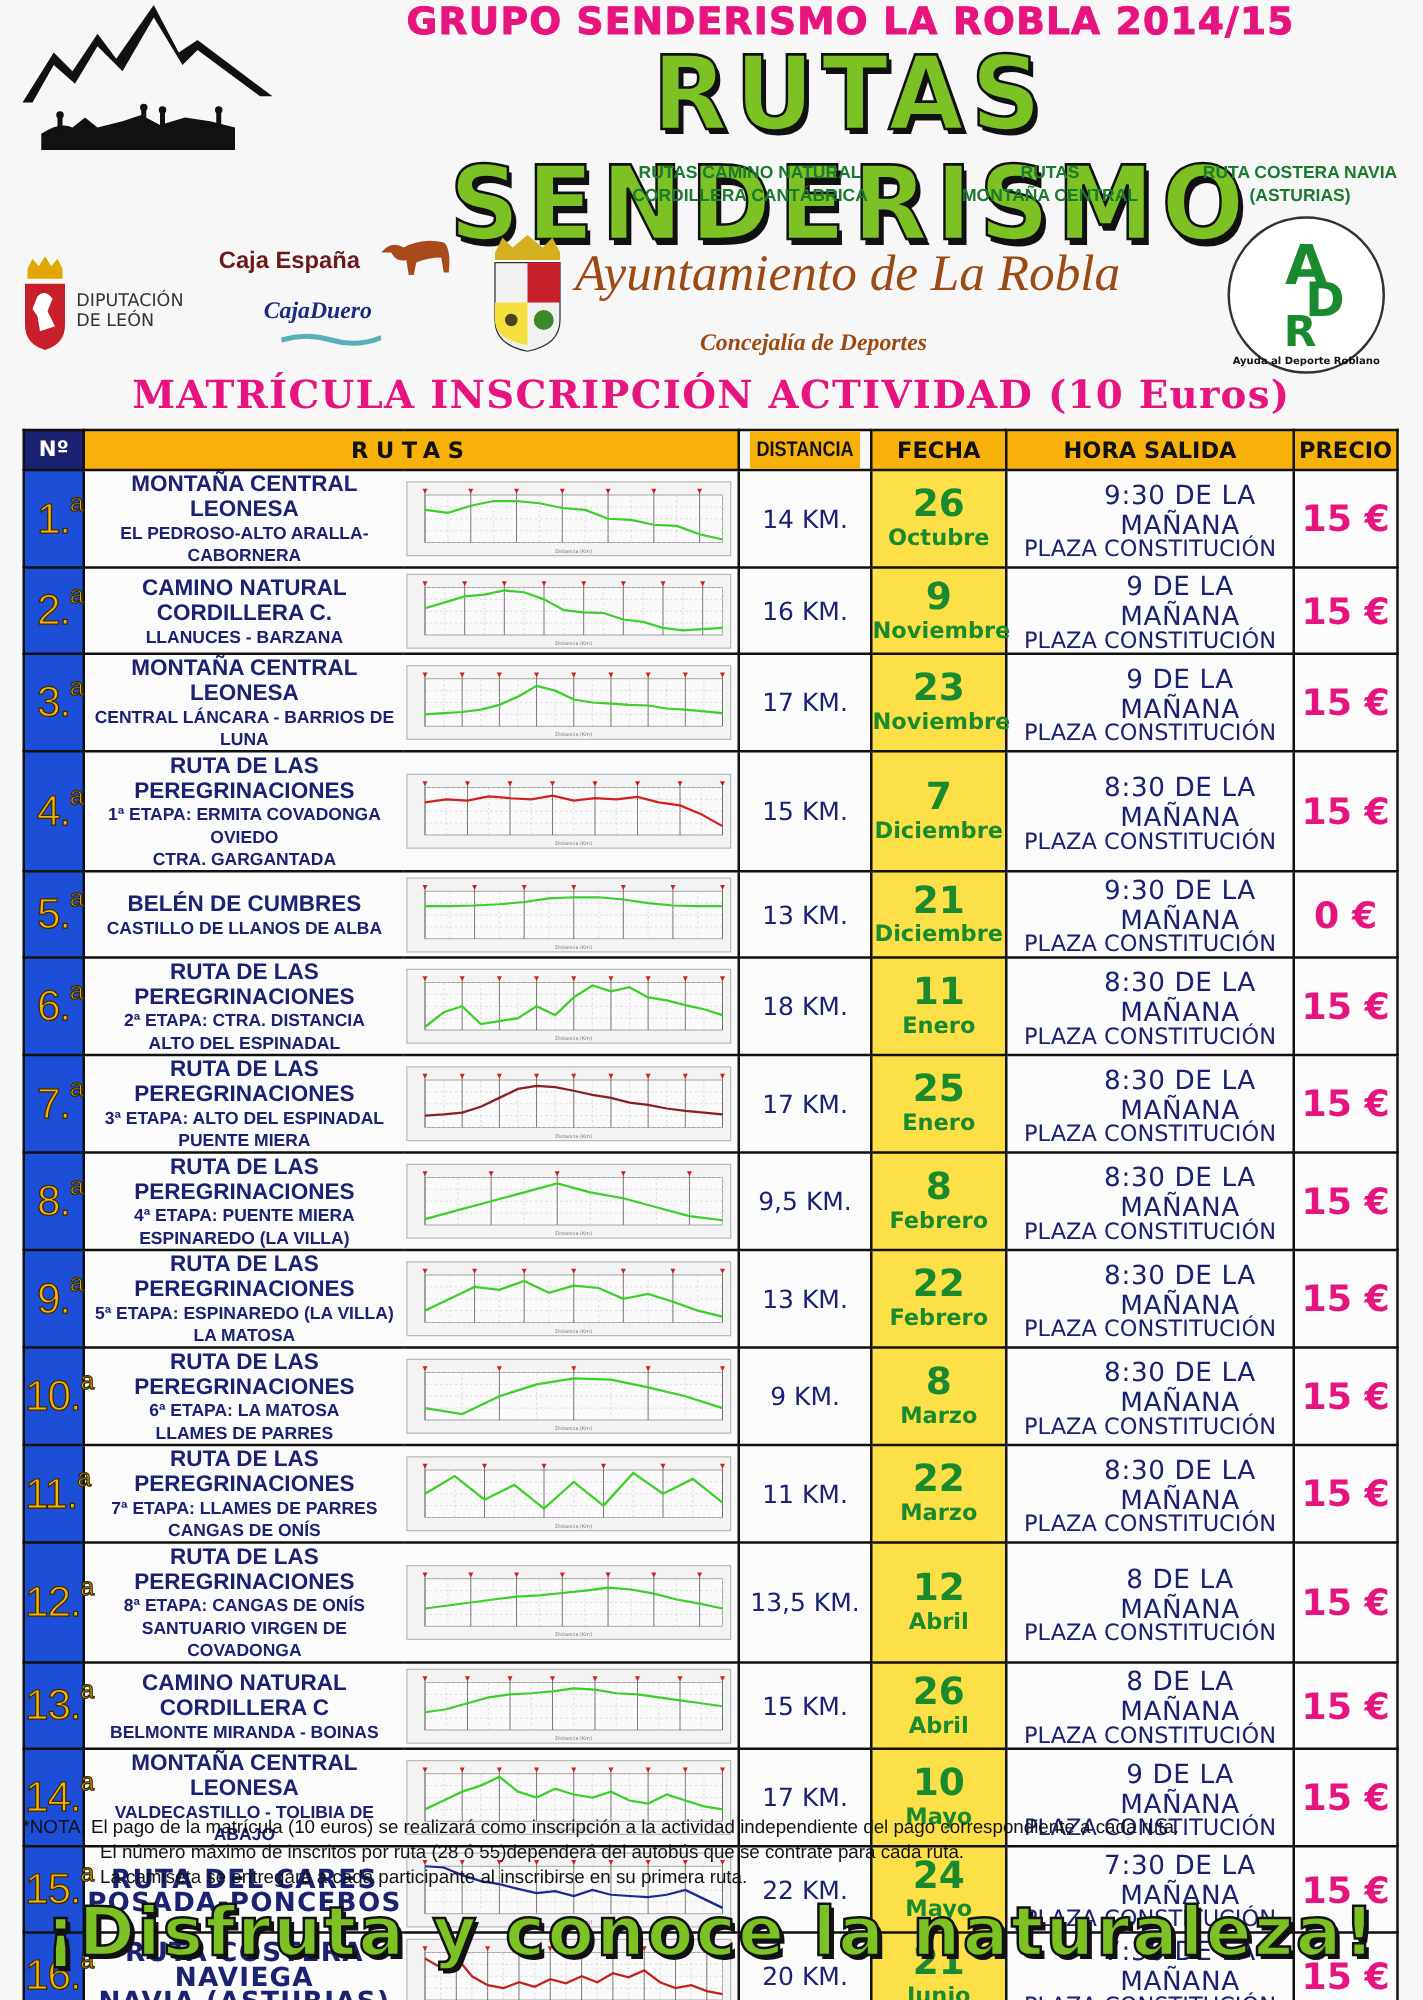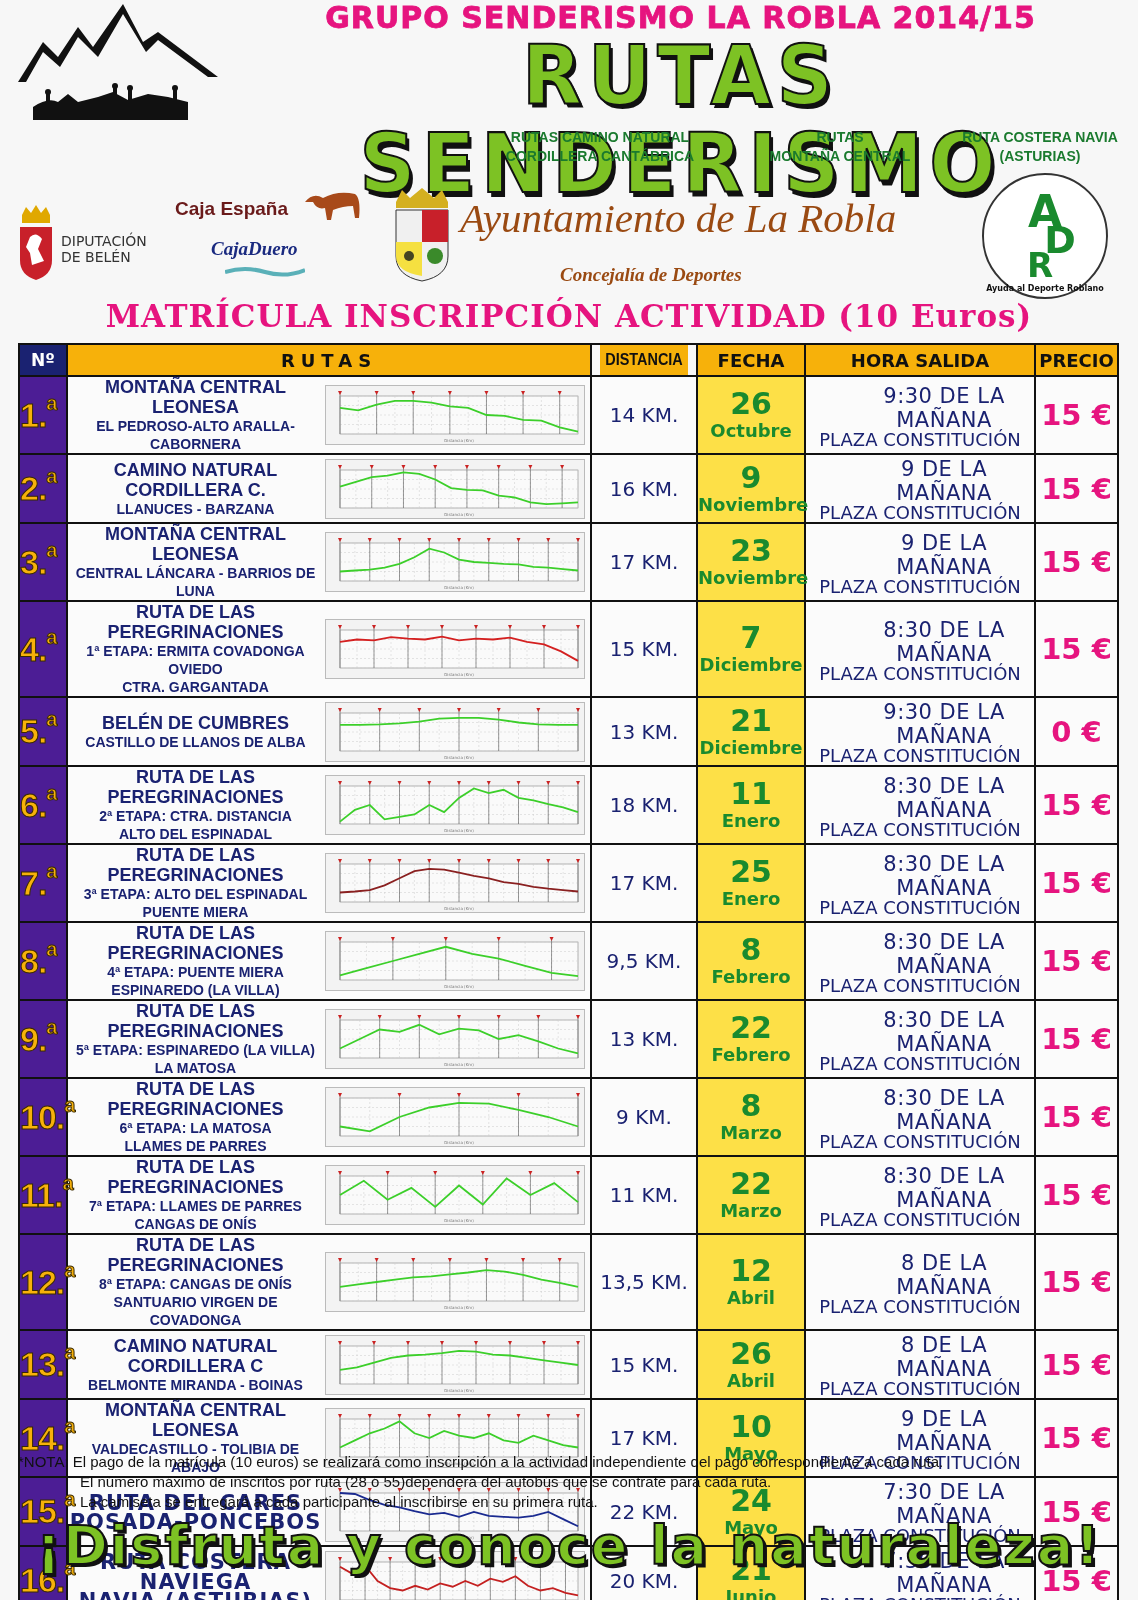--- a/index.html
+++ b/index.html
@@ -23,21 +23,21 @@
   .adr{left:982px;top:173px;width:122px;height:122px;border-radius:50%;border:2px solid #333;background:#fff;}
   .matricula{left:0;top:298px;width:1138px;text-align:center;font-family:"DejaVu Serif",serif;font-weight:bold;font-size:31px;color:#e6147f;letter-spacing:1px;}
   
   .tbl{left:18px;top:343px;width:1099px;border-collapse:collapse;}
   table{border-collapse:collapse;width:1099px;table-layout:fixed;}
   th{background:#f7b10a;border:2px solid #111;height:30px;font-weight:900;font-size:18px;color:#111;padding:0;font-family:"DejaVu Sans",sans-serif;}
   th.no{background:#1a2271;color:#fff;font-size:17px;}
   th.rutas{letter-spacing:6px;}
   th.dist{font-family:"Liberation Sans Narrow","Liberation Sans",sans-serif;font-size:17px;transform:scaleX(.85);}
   td{border:2px solid #111;padding:0;height:63px;background:#fbfbfb;vertical-align:middle;}
-  td.num{background:#4c1d95;text-align:left;color:#f7b10a;font-weight:700;font-size:34px;font-family:"Liberation Sans Narrow","Liberation Sans",sans-serif;letter-spacing:-1px;-webkit-text-stroke:1px #3a2a00;}
+  td.num{background:#1d4ed8;text-align:right;color:#f7b10a;font-weight:400;font-size:34px;font-family:"Liberation Sans Narrow","Liberation Sans",sans-serif;letter-spacing:-1px;-webkit-text-stroke:1px #3a2a00;}
   td.num sup{font-size:20px;vertical-align:top;position:relative;top:-4px;}
   td.route{text-align:center;color:#1a2271;font-weight:bold;font-family:"Liberation Sans Narrow","Liberation Sans",sans-serif;border-right:none;}
   .r1{font-size:18px;line-height:20px;display:block;}
   .r2{font-size:14px;line-height:18px;display:block;}
   .r1.big{font-size:21px;letter-spacing:1px;font-family:"DejaVu Sans",sans-serif;}
   td.profile{border-left:none;padding:2px 4px 2px 2px;}
   td.dist{text-align:center;color:#1a2271;font-size:20px;}
   td.fecha{background:#fde047;text-align:center;color:#1a8a2e;font-weight:bold;}
   .day{display:block;font-size:30px;line-height:32px;}
   .month{display:block;font-size:18px;line-height:22px;}
@@ -88,21 +88,21 @@
 </div>
 
 <div class="abs logo-dip">
   <svg width="40" height="76" viewBox="0 0 40 76" style="position:absolute;left:0;top:0">
     <path d="M6 10 L10 2 L15 8 L20 0 L25 8 L30 2 L34 10 L34 18 L6 18 Z" fill="#e0a800"></path>
     <path d="M4 22 H36 V55 Q36 70 20 75 Q4 70 4 55 Z" fill="#c8202a"></path>
     <path d="M14 32 Q20 26 26 34 L22 44 L28 56 L16 60 L14 48 L10 42 Z" fill="#fff"></path>
   </svg>
   <div class="dip-text">
     <span>DIPUTACIÓN</span><br>
-    <span>DE BELÉN</span>
+    <span>DE LEÓN</span>
   </div>
 </div>
 
 <div class="abs caja">
   <div class="caja-espana">Caja España</div>
   <svg width="60" height="40" viewBox="0 0 60 40" style="position:absolute;left:128px;top:0">
     <path d="M2 14 Q10 4 20 10 Q35 2 52 6 Q58 10 56 30 L52 30 L50 18 Q40 18 30 22 L28 32 L24 32 L22 20 Q14 22 10 14 Z" fill="#a84a1a"></path>
   </svg>
   <div class="caja-duero">CajaDuero</div>
   <svg width="80" height="12" viewBox="0 0 80 12" style="position:absolute;left:50px;top:78px">

